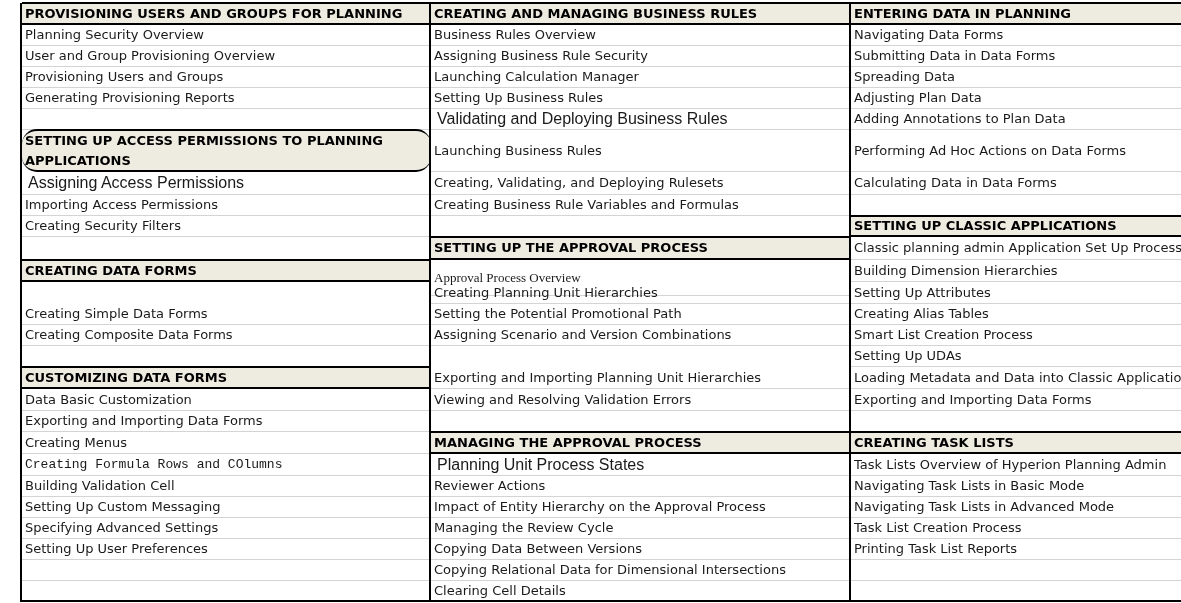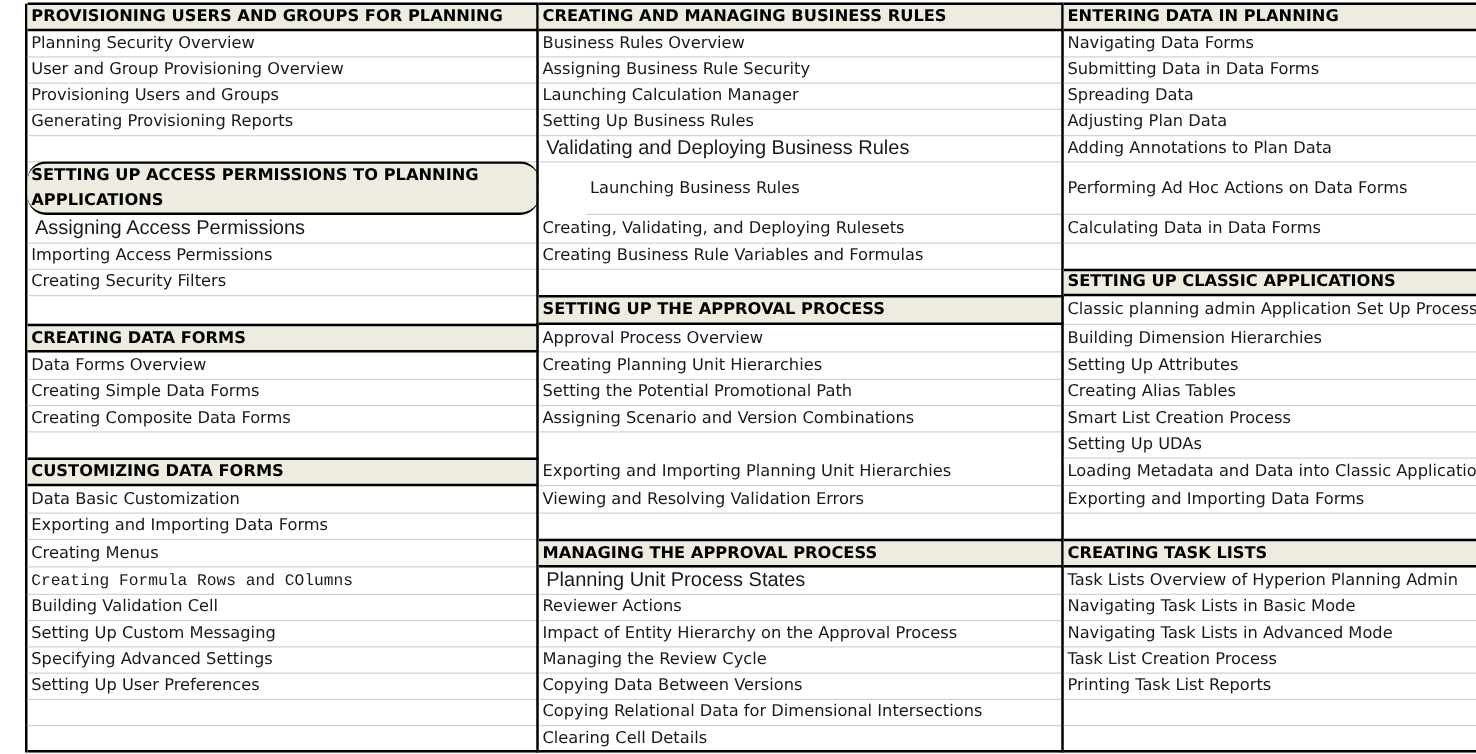--- a/index.html
+++ b/index.html
@@ -29,21 +29,20 @@
       <div class="cell" style="top: 43px; height: 21px;">User and Group Provisioning Overview</div>
       <div class="cell" style="top: 64px; height: 21px;">Provisioning Users and Groups</div>
       <div class="cell" style="top: 85px; height: 21px;">Generating Provisioning Reports</div>
       <div class="cell empty" style="top: 106px; height: 21px;"></div>
       <div class="cell hdr wrap" style="top: 126px; height: 43px; border-radius: 15px;">SETTING UP ACCESS PERMISSIONS TO PLANNING APPLICATIONS</div>
       <div class="cell arial" style="top: 169px; height: 23px;">Assigning Access Permissions</div>
       <div class="cell" style="top: 192px; height: 21px;">Importing Access Permissions</div>
       <div class="cell" style="top: 213px; height: 21px;">Creating Security Filters</div>
       <div class="cell empty" style="top: 234px; height: 23px;"></div>
       <div class="cell hdr" style="top: 256px; height: 23px;">CREATING DATA FORMS</div>
-      <div class="cell" style="top: 279px; height: 22px;">Data Forms Overview</div>
       <div class="cell" style="top: 301px; height: 21px;">Creating Simple Data Forms</div>
       <div class="cell" style="top: 322px; height: 21px;">Creating Composite Data Forms</div>
       <div class="cell empty" style="top: 343px; height: 21px;"></div>
       <div class="cell hdr" style="top: 363px; height: 23px;">CUSTOMIZING DATA FORMS</div>
       <div class="cell" style="top: 386px; height: 22px;">Data Basic Customization</div>
       <div class="cell" style="top: 408px; height: 21px;">Exporting and Importing Data Forms</div>
       <div class="cell" style="top: 429px; height: 22px;">Creating Menus</div>
       <div class="cell" style="top: 451px; height: 22px; font-family: Liberation Mono, monospace;">Creating Formula Rows and COlumns</div>
       <div class="cell" style="top: 473px; height: 21px;">Building Validation Cell</div>
       <div class="cell" style="top: 494px; height: 21px;">Setting Up Custom Messaging</div>
@@ -53,26 +52,26 @@
       <div class="cell empty" style="top: 578px; height: 21px;"></div>
       <div class="bottom"></div>
     </div>
     <div class="col" style="left: 409px; width: 422px;">
       <div class="cell hdr" style="top: -1px; height: 23px;">CREATING AND MANAGING BUSINESS RULES</div>
       <div class="cell" style="top: 22px; height: 21px;">Business Rules Overview</div>
       <div class="cell" style="top: 43px; height: 21px;">Assigning Business Rule Security</div>
       <div class="cell" style="top: 64px; height: 21px;">Launching Calculation Manager</div>
       <div class="cell" style="top: 85px; height: 21px;">Setting Up Business Rules</div>
       <div class="cell arial" style="top: 106px; height: 21px;">Validating and Deploying Business Rules</div>
-      <div class="cell" style="top: 127px; height: 42px; margin-left: 38px;">Launching Business Rules</div>
+      <div class="cell" style="top: 127px; height: 42px;">Launching Business Rules</div>
       <div class="cell" style="top: 169px; height: 23px;">Creating, Validating, and Deploying Rulesets</div>
       <div class="cell" style="top: 192px; height: 21px;">Creating Business Rule Variables and Formulas</div>
       <div class="cell empty" style="top: 213px; height: 21px;"></div>
       <div class="cell hdr" style="top: 233px; height: 24px;">SETTING UP THE APPROVAL PROCESS</div>
-      <div class="cell" style="top: 257px; height: 22px;">Approval Process Overview</div>
+      <div class="cell" style="top: 257px; height: 36px; font-family: Liberation Serif, serif;">Approval Process Overview</div>
       <div class="cell" style="top: 279px; height: 22px;">Creating Planning Unit Hierarchies</div>
       <div class="cell" style="top: 301px; height: 21px;">Setting the Potential Promotional Path</div>
       <div class="cell" style="top: 322px; height: 21px;">Assigning Scenario and Version Combinations</div>
       <div class="cell" style="top: 364px; height: 22px;">Exporting and Importing Planning Unit Hierarchies</div>
       <div class="cell" style="top: 386px; height: 22px;">Viewing and Resolving Validation Errors</div>
       <div class="cell empty" style="top: 408px; height: 21px;"></div>
       <div class="cell hdr" style="top: 428px; height: 23px;">MANAGING THE APPROVAL PROCESS</div>
       <div class="cell arial" style="top: 451px; height: 22px;">Planning Unit Process States</div>
       <div class="cell" style="top: 473px; height: 21px;">Reviewer Actions</div>
       <div class="cell" style="top: 494px; height: 21px;">Impact of Entity Hierarchy on the Approval Process</div>

